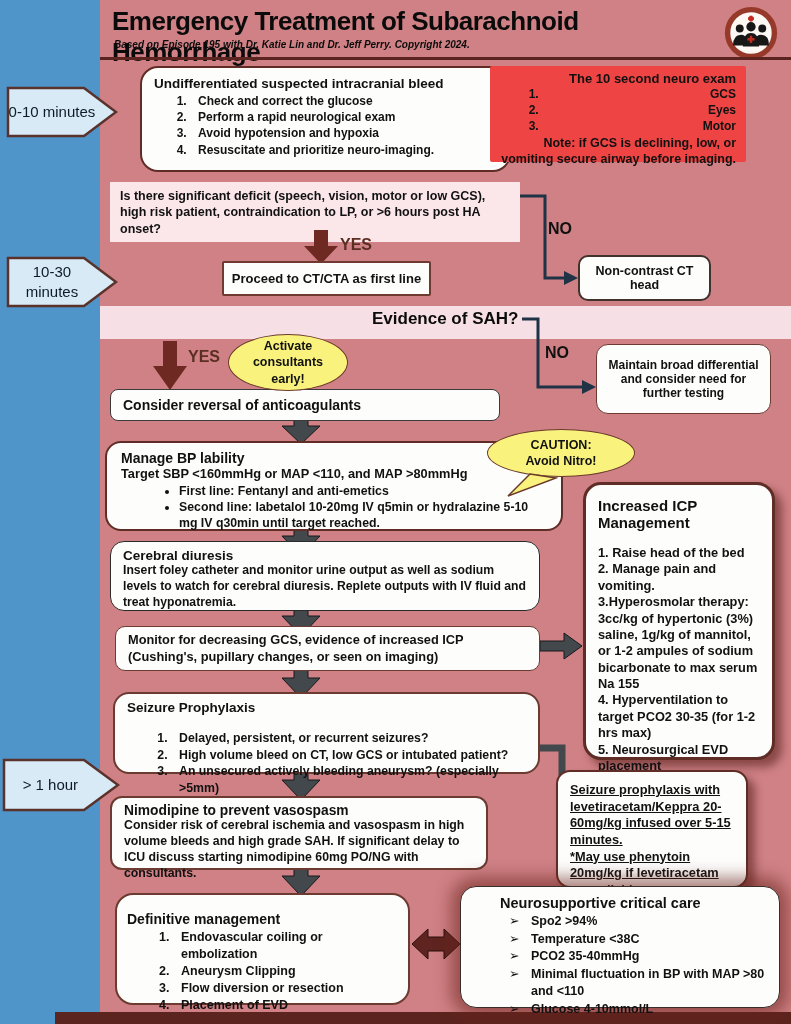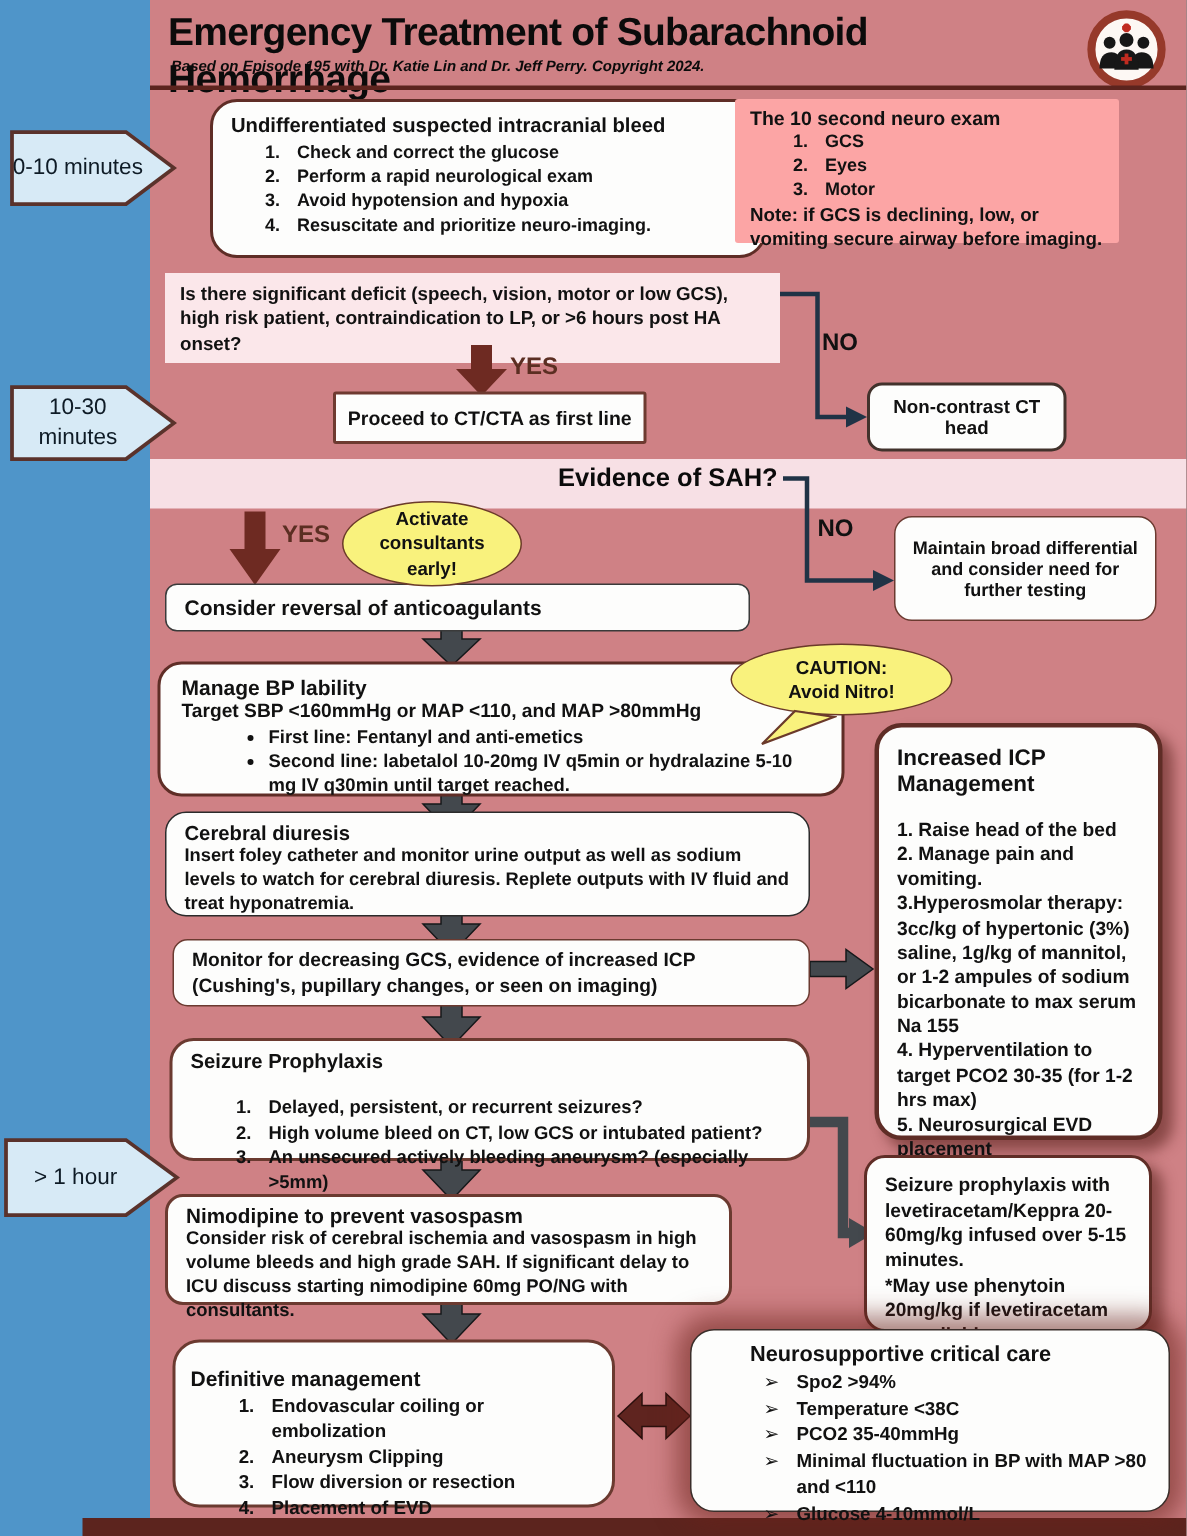--- a/index.html
+++ b/index.html
@@ -127,21 +127,21 @@
   <div class="box" style="left:140px;top:66px;width:371px;height:106px;border:2px solid #5f2d26;border-radius:18px;padding:8px 12px;">
     <p class="bt">Undifferentiated suspected intracranial bleed</p>
     <ol class="num">
       <li>Check and correct the glucose</li>
       <li>Perform a rapid neurological exam</li>
       <li>Avoid hypotension and hypoxia</li>
       <li>Resuscitate and prioritize neuro-imaging.</li>
     </ol>
   </div>
 
-  <div class="box" style="left:490px;top:66px;width:256px;height:96px;background:#fca5a5;padding:5px 10px;border-radius:2px;">
+  <div class="box" style="left:490px;top:66px;width:256px;height:96px;background:#ef4444;padding:5px 10px;border-radius:2px;text-align:right;">
     <p class="bt" style="font-size:13px;">The 10 second neuro exam</p>
     <ol class="num" style="padding-left:42px;margin:0;">
       <li>GCS</li>
       <li>Eyes</li>
       <li>Motor</li>
     </ol>
     <p class="body-txt" style="font-size:12.5px;">Note: if GCS is declining, low, or vomiting secure airway before imaging.</p>
   </div>
 
   <div class="box center-txt" style="left:578px;top:255px;width:133px;height:46px;border:2px solid #42322c;border-radius:10px;font-weight:bold;font-size:12.5px;padding:2px 8px;">Non-contrast CT head</div>
@@ -189,21 +189,21 @@
 
   <div class="box" style="left:113px;top:692px;width:427px;height:82px;border:2px solid #6b3a30;border-radius:16px;padding:6px 12px;">
     <p class="bt" style="font-size:13.5px;">Seizure Prophylaxis</p>
     <ol class="num" style="padding-left:44px;margin-top:15px;font-size:12.3px;">
       <li>Delayed, persistent, or recurrent seizures?</li>
       <li>High volume bleed on CT, low GCS or intubated patient?</li>
       <li>An unsecured actively bleeding aneurysm?  (especially &gt;5mm)</li>
     </ol>
   </div>
 
-  <div class="box" style="left:576px;top:770px;width:192px;height:118px;border:2.5px solid #5f2d26;border-radius:14px;padding:10px 12px;box-shadow:7px 7px 9px rgba(80,25,20,0.55);font-weight:bold;font-size:12.8px;line-height:1.3;">
+  <div class="box" style="left:556px;top:770px;width:192px;height:118px;border:2.5px solid #5f2d26;border-radius:14px;padding:10px 12px;box-shadow:7px 7px 9px rgba(80,25,20,0.55);font-weight:bold;font-size:12.8px;line-height:1.3;text-decoration:underline;">
     <p style="margin:0;">Seizure prophylaxis with levetiracetam/Keppra 20-60mg/kg infused over 5-15 minutes.</p>
     <p style="margin:0;">*May use phenytoin 20mg/kg if levetiracetam unavailable</p>
   </div>
 
   <div class="box" style="left:110px;top:796px;width:378px;height:74px;border:2px solid #6b3a30;border-radius:12px;padding:5px 12px;">
     <p class="bt" style="font-size:13.8px;">Nimodipine to prevent vasospasm</p>
     <p class="body-txt" style="font-size:12.3px;">Consider risk of cerebral ischemia and vasospasm in high volume bleeds and high grade SAH. If significant delay to ICU discuss starting nimodipine 60mg PO/NG with consultants.</p>
   </div>
 
   <div class="box" style="left:115px;top:893px;width:295px;height:112px;border:2px solid #6b3a30;border-radius:18px;padding:16px 10px;">

